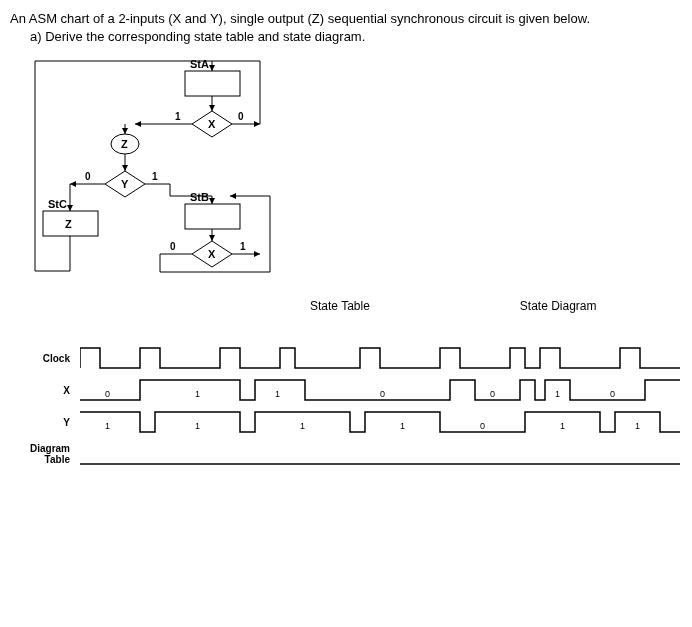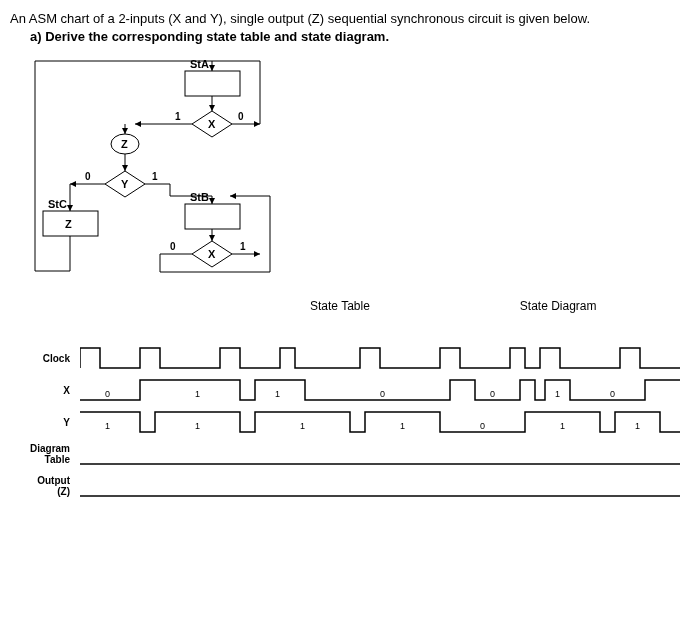--- a/index.html
+++ b/index.html
@@ -14,21 +14,20 @@
       padding: 10px;
       font-size: 13px;
       color: #000;
     }
     .header-text {
       line-height: 1.4;
       margin-bottom: 10px;
     }
     .sub-item {
       padding-left: 20px;
-      font-weight: bold;
     }
     .sub-sub-item {
       padding-left: 40px;
     }
     .asm-chart {
       margin: 10px 0 20px 20px;
     }
     .table-labels {
       display: flex;
       margin: 20px 0 30px 0;
@@ -202,25 +201,14 @@
       <span>Diagram</span><br>
       <span>Table</span>
     </div>
     <div class="timing-waveform">
       <svg width="600" height="30" viewBox="0 0 600 30">
         <line x1="0" y1="25" x2="600" y2="25" stroke="#000" stroke-width="1.5"></line>
       </svg>
     </div>
   </div>
 
-  <div class="timing-row">
-    <div class="timing-label multi-line-label">
-      <span>Output</span><br>
-      <span>(Z)</span>
-    </div>
-    <div class="timing-waveform">
-      <svg width="600" height="30" viewBox="0 0 600 30">
-        <line x1="0" y1="25" x2="600" y2="25" stroke="#000" stroke-width="1.5"></line>
-      </svg>
-    </div>
-  </div>
 
 </div>
 
 </body></html>

